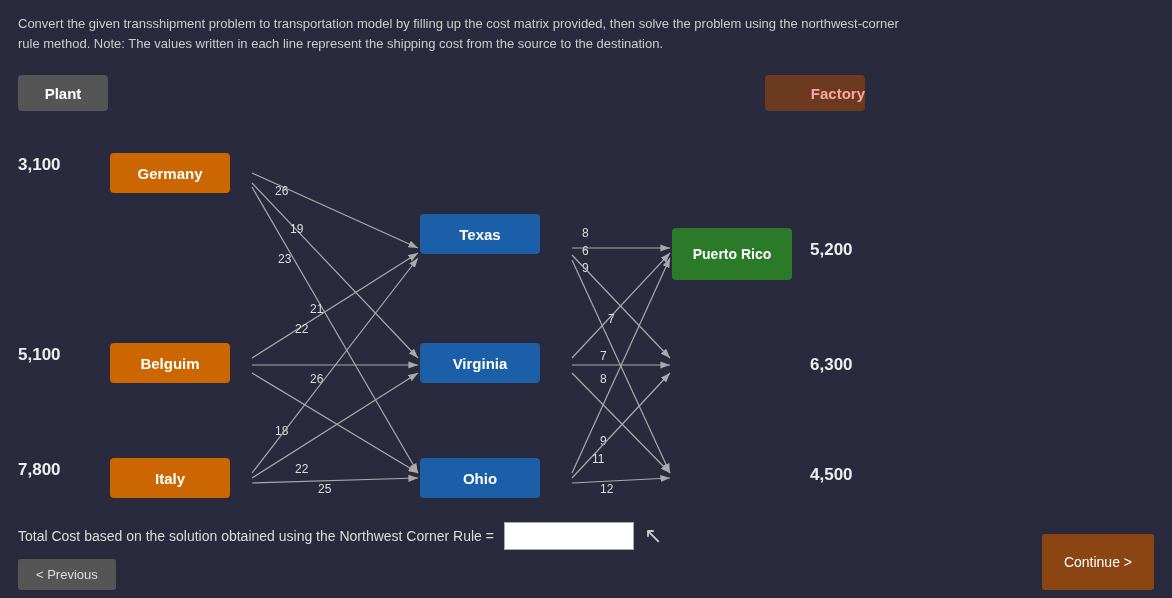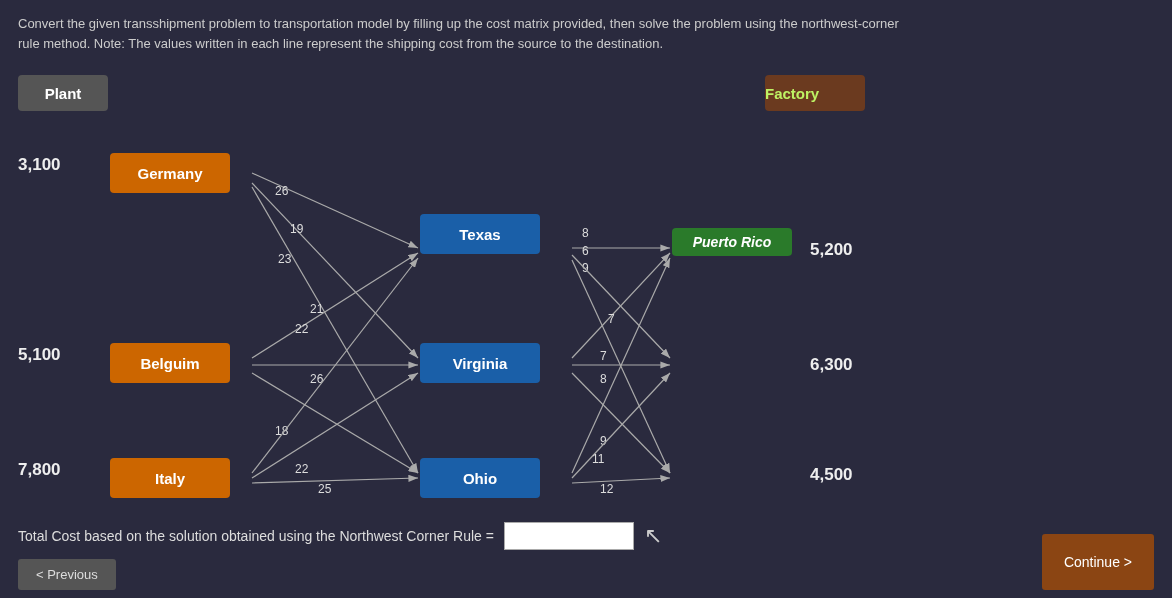--- a/index.html
+++ b/index.html
@@ -191,21 +191,21 @@
       <text x="592" y="398" fill="#ddd" font-size="12">11</text>
 
       <line x1="572" y1="418" x2="670" y2="413" stroke="#aaa" stroke-width="1.2" marker-end="url(#arrowhead)"></line>
       <text x="600" y="428" fill="#ddd" font-size="12">12</text>
     </svg>
 
     <div class="node node-plant" style="top:10px; left:18px; background:#555; width:90px; height:36px;">
       <span>Plant</span>
     </div>
 
-    <div class="node" style="top:10px; left:765px; background:#6b3a1f; width:100px; height:36px; position:absolute; border-radius:4px; display:flex; align-items:center; justify-content:flex-start; font-weight:bold; font-size:15px; color:#bef264;">
+    <div class="node" style="top:10px; left:765px; background:#6b3a1f; width:100px; height:36px; position:absolute; border-radius:4px; display:flex; align-items:center; justify-content:flex-end; font-weight:bold; font-size:15px; color:#fca5a5;">
       <span>Factory</span>
     </div>
 
     <div class="supply-label" style="top:90px; left:18px; font-size:17px;">3,100</div>
     <div class="supply-label" style="top:280px; left:18px; font-size:17px;">5,100</div>
     <div class="supply-label" style="top:395px; left:18px; font-size:17px;">7,800</div>
 
     <div class="node node-orange" style="top:88px; left:110px; width:120px; height:40px; position:absolute; border-radius:4px; display:flex; align-items:center; justify-content:center; font-weight:bold; font-size:15px; color:white;">
       <span>Germany</span>
     </div>
@@ -219,21 +219,21 @@
     <div class="node node-blue" style="top:149px; left:420px; width:120px; height:40px; position:absolute; border-radius:4px; display:flex; align-items:center; justify-content:center; font-weight:bold; font-size:15px; color:white;">
       <span>Texas</span>
     </div>
     <div class="node node-blue" style="top:393px; left:420px; width:120px; height:40px; position:absolute; border-radius:4px; display:flex; align-items:center; justify-content:center; font-weight:bold; font-size:15px; color:white;">
       <span>Ohio</span>
     </div>
     <div class="node node-blue" style="top:278px; left:420px; width:120px; height:40px; position:absolute; border-radius:4px; display:flex; align-items:center; justify-content:center; font-weight:bold; font-size:15px; color:white;">
       <span>Virginia</span>
     </div>
 
-    <div class="node node-green" style="top:163px; left:672px; width:120px; height:28px; position:absolute; border-radius:4px; display:flex; align-items:center; justify-content:center; font-weight:bold; font-size:14px; color:white;font-style:italic;">
+    <div class="node node-green" style="top:163px; left:672px; width:120px; height:52px; position:absolute; border-radius:4px; display:flex; align-items:center; justify-content:center; font-weight:bold; font-size:14px; color:white;">
       <span>Puerto Rico</span>
     </div>
 
     <div class="demand-label" style="top:175px; left:810px; font-size:17px;">5,200</div>
     <div class="demand-label" style="top:290px; left:810px; font-size:17px;">6,300</div>
     <div class="demand-label" style="top:400px; left:810px; font-size:17px;">4,500</div>
 
   </div>
 
   <div class="bottom-section" style="position:absolute; bottom:48px; left:18px; color:#ddd; font-size:14px; display:flex; align-items:center; gap:10px;">

